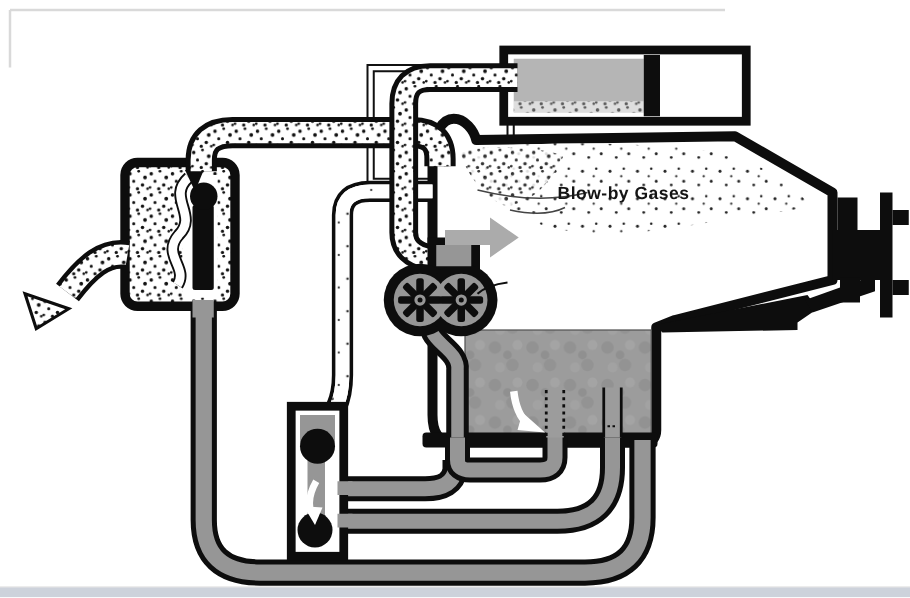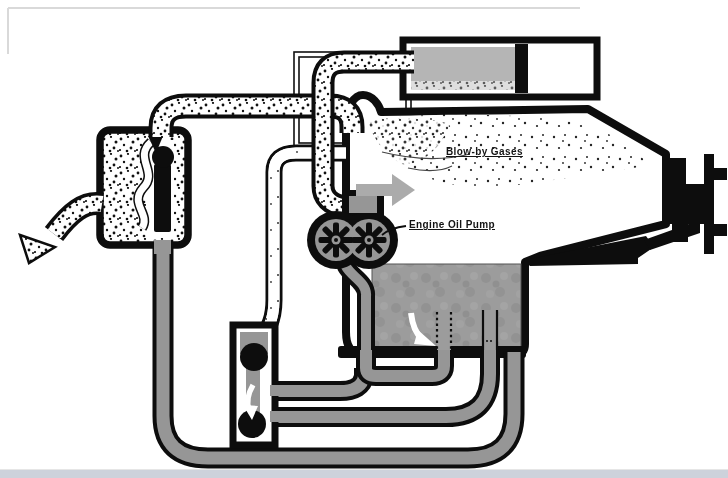--- a/index.html
+++ b/index.html
@@ -1,20 +1,20 @@
 <!DOCTYPE html>
 <html><head>
 <meta charset="utf-8">
 <style>
   html,body{margin:0;padding:0;background:#fff;}
   #stage{position:relative;width:728px;height:478px;background:#ffffff;overflow:hidden;
          font-family:"Liberation Sans",sans-serif;}
   #stage svg{position:absolute;left:0;top:0;}
-  .lbl{position:absolute;font-size:10px;font-weight:600;letter-spacing:.4px;color:#141414;
-       white-space:nowrap;text-decoration:underline;}
+  .lbl{position:absolute;font-size:14px;font-weight:600;letter-spacing:.4px;color:#141414;
+       white-space:nowrap;}
   #lbl-blowby{left:446px;top:146px;}
   #lbl-lube{left:413px;top:178px;}
   #lbl-pump{left:409px;top:219px;}
 </style>
 </head>
 <body>
 
 <div id="stage">
 <svg width="728" height="478" viewBox="0 0 728 478">
   <defs>
@@ -207,14 +207,13 @@
     <path d="M 406,226 Q 390,228 382,235" stroke="#0d0d0d" stroke-width="1.8" fill="none"></path>
   </g>
 
   <g>
     <rect x="0" y="469" width="728" height="1.5" fill="#e6e6e6"></rect>
     <rect x="0" y="470" width="728" height="8" fill="#cdd2db"></rect>
   </g>
 </svg>
 
 <div class="lbl" id="lbl-blowby">Blow-by Gases</div>
-<div class="lbl" id="lbl-pump">Engine Oil Pump</div>
 </div>
 
 </body></html>

